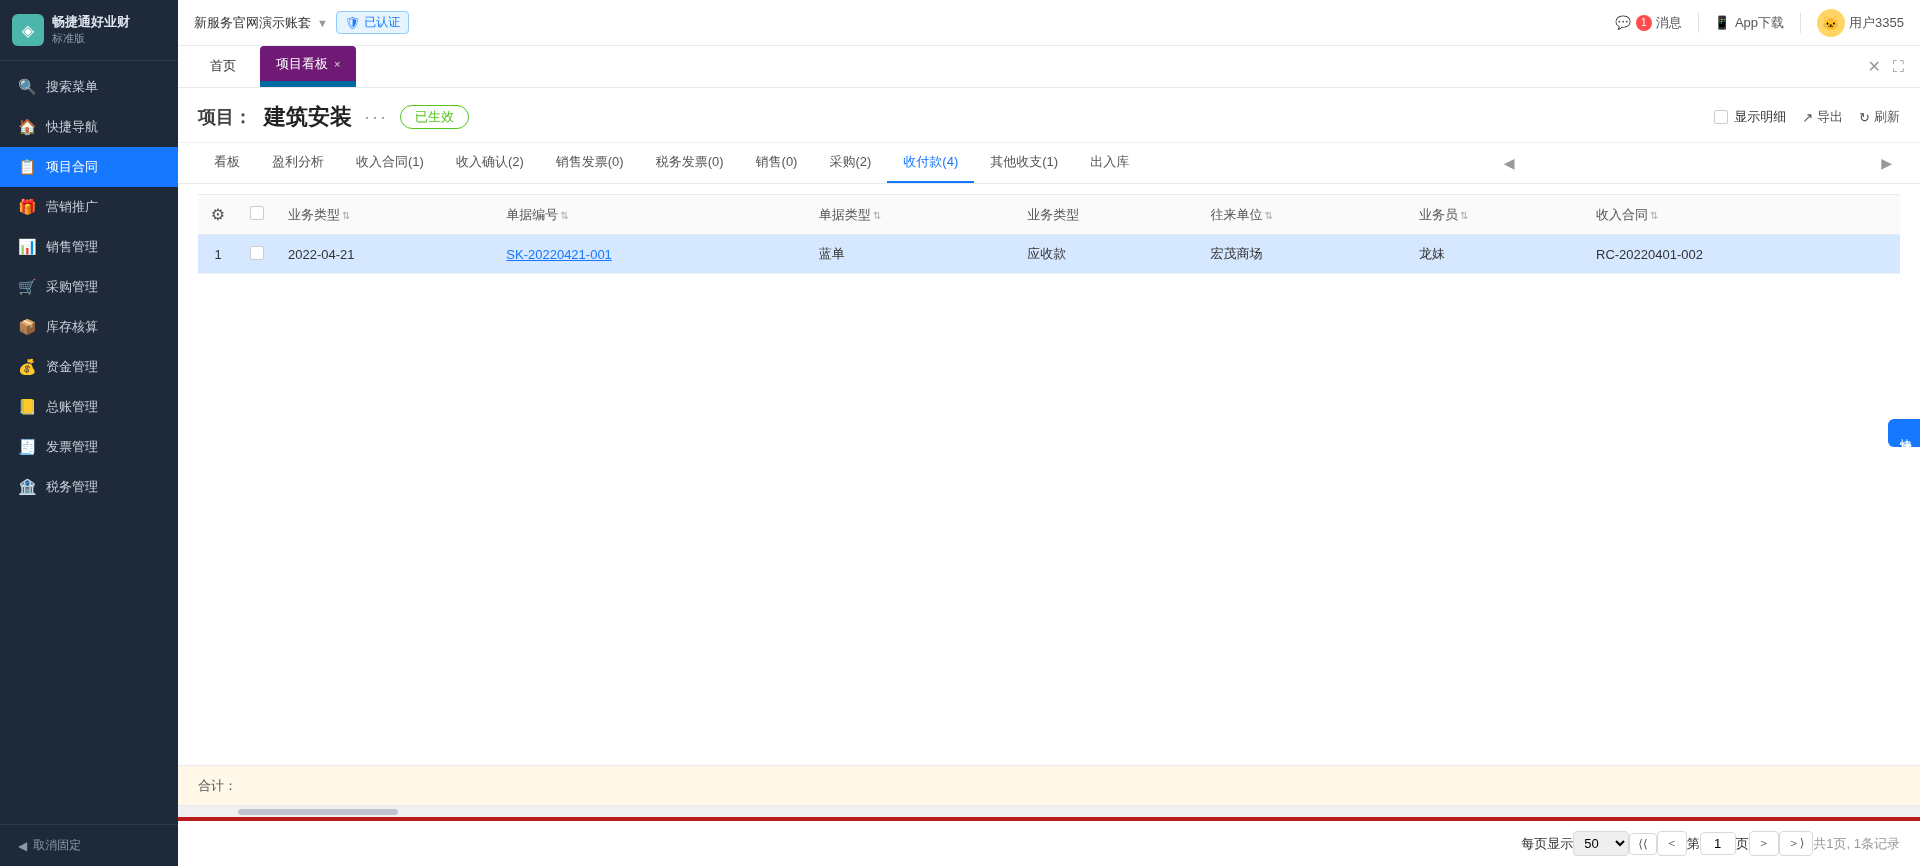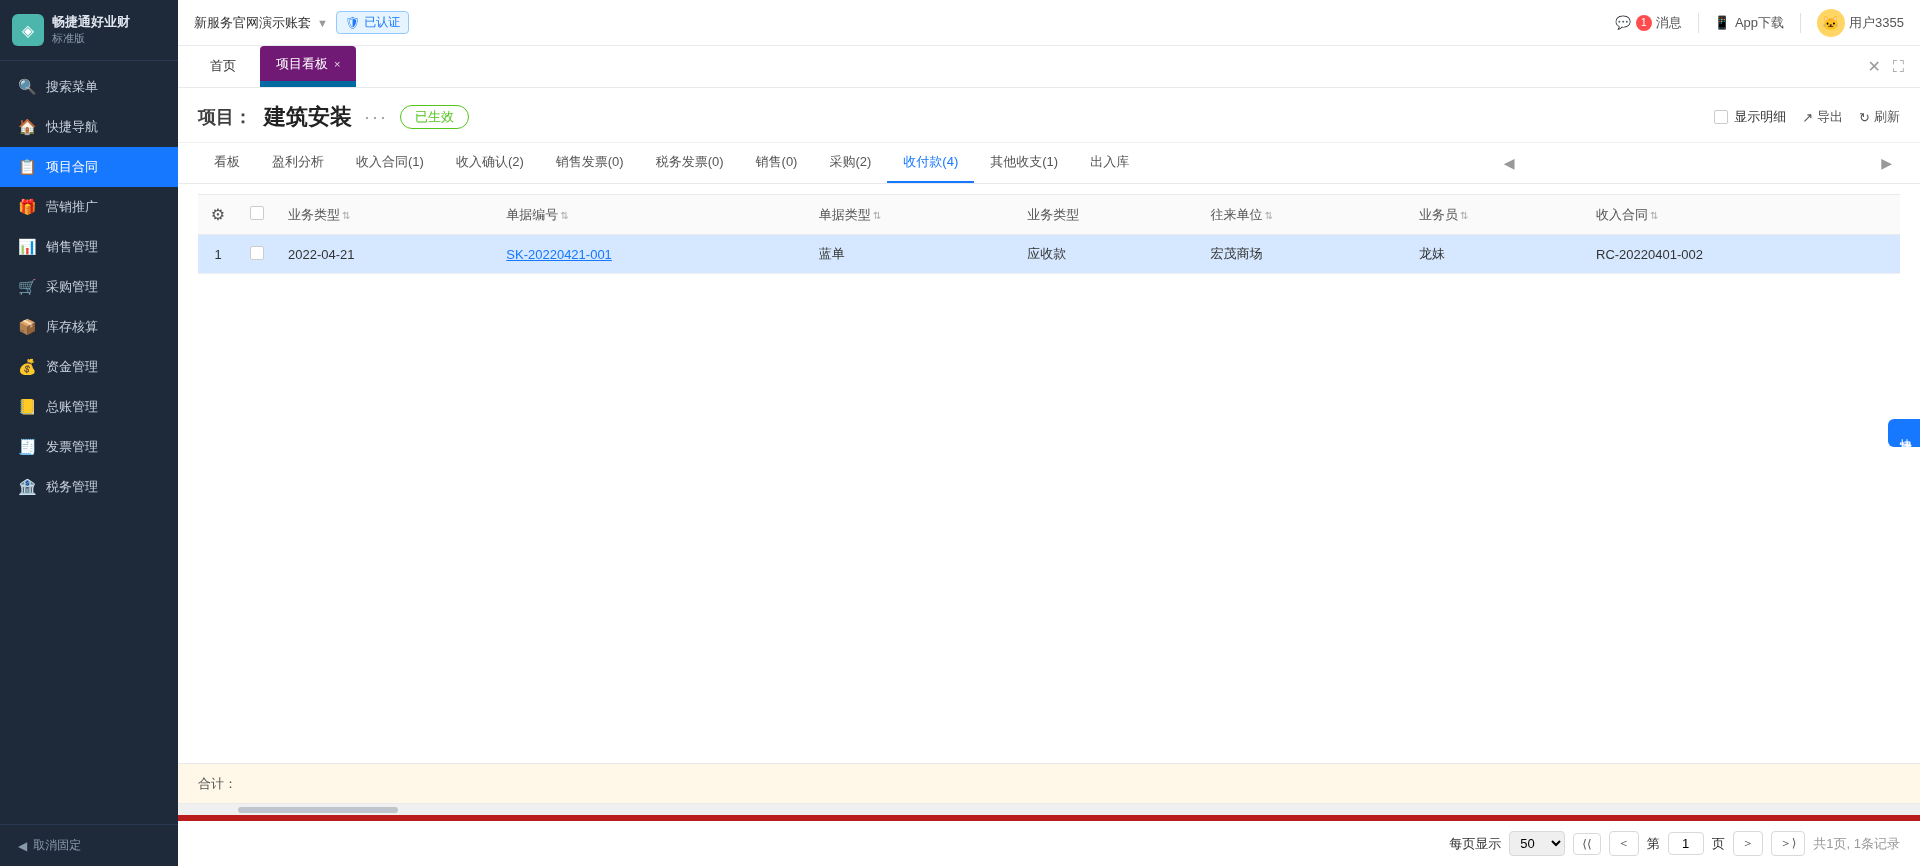--- a/index.html
+++ b/index.html
@@ -172,22 +172,22 @@
     
     .scroll-track {
       height: 12px; background: #f0f0f0; border-top: 1px solid #e8eaed;
       display: flex; align-items: center; padding: 0 60px;
     }
     .scroll-thumb { height: 6px; width: 160px; background: #c0c4cc; border-radius: 3px; }
 
     
     .pagination {
       display: flex; align-items: center; justify-content: flex-end;
-      padding: 10px 20px; gap: 8px; font-size: 13px; color: #333;
-      border-top: 6px solid #b91c1c; background: #fff;
+      padding: 10px 20px; font-size: 13px; color: #333;
+      border-top: 4px solid #b91c1c; background: #fff;
     }
     .page-btn { 
       padding: 3px 8px; border: 1px solid #d9d9d9; border-radius: 4px; 
       background: #fff; cursor: pointer; font-size: 12px; color: #555;
     }
     .page-btn:disabled { color: #ccc; cursor: not-allowed; }
     .page-select { border: 1px solid #d9d9d9; border-radius: 4px; padding: 3px 6px; font-size: 13px; }
     .page-info { color: #999; }
     .page-input { width: 36px; border: 1px solid #d9d9d9; border-radius: 4px; padding: 3px 6px; text-align: center; font-size: 13px; }
 

